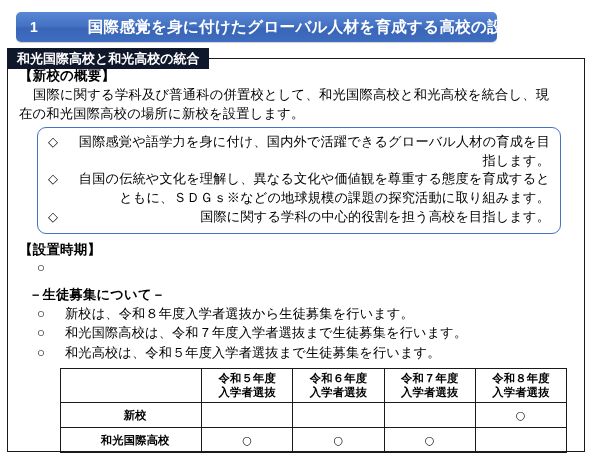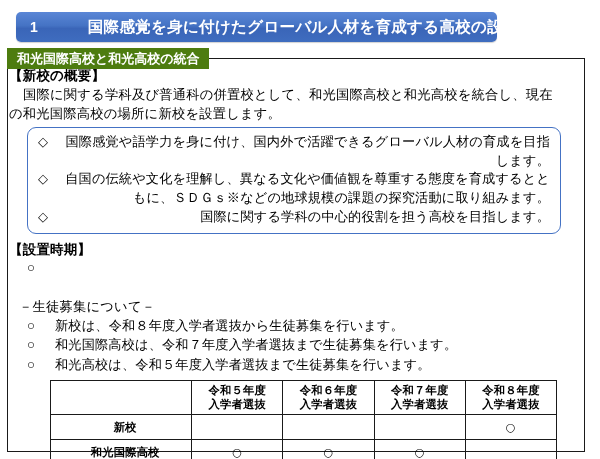--- a/index.html
+++ b/index.html
@@ -48,21 +48,21 @@
     white-space: nowrap;
     padding-left: 33px;
   }
 
   
   .subtitle-tab {
     position: absolute;
     left: 7px;
     top: 48px;
     height: 21px;
-    background: #4d7c0f;
+    background: #0f172a;
     color: #ffffff;
     font-size: 13px;
     font-weight: bold;
     font-family: "DejaVu Sans", "Liberation Sans", sans-serif;
     display: flex;
     align-items: center;
     padding: 0 9px 0 10px;
     box-sizing: border-box;
     z-index: 4;
     white-space: nowrap;
@@ -81,21 +81,21 @@
     z-index: 1;
   }
 
   .content {
     position: absolute;
     left: 7px;
     top: 58px;
     width: 578px;
     height: 394px;
     box-sizing: border-box;
-    padding: 9px 12px 0 2px;
+    padding: 9px 12px 0 12px;
     z-index: 3;
   }
 
   
   .sec-head {
     font-size: 13.5px;
     font-weight: bold;
     font-family: "DejaVu Sans", "Liberation Sans", sans-serif;
     line-height: 1.25;
     letter-spacing: 0.2px;
@@ -189,23 +189,23 @@
     line-height: 1.5;
     letter-spacing: 0.15px;
     margin-left: 18px;
   }
   .circle-mark {
     flex: 0 0 auto;
     width: 28px;
   }
   .dash-head {
     font-size: 13.3px;
-    font-weight: normal;
-    font-family: "DejaVu Sans", "Liberation Sans", sans-serif;
-    margin-top: 20px;
+    font-weight: bold;
+    font-family: "DejaVu Sans", "Liberation Sans", sans-serif;
+    margin-top: 8px;
     margin-left: 10px;
     letter-spacing: 0.2px;
   }
 
   
   .tbl-wrap {
     margin-top: 5px;
     margin-left: 41px;
     margin-right: 20px;
   }

